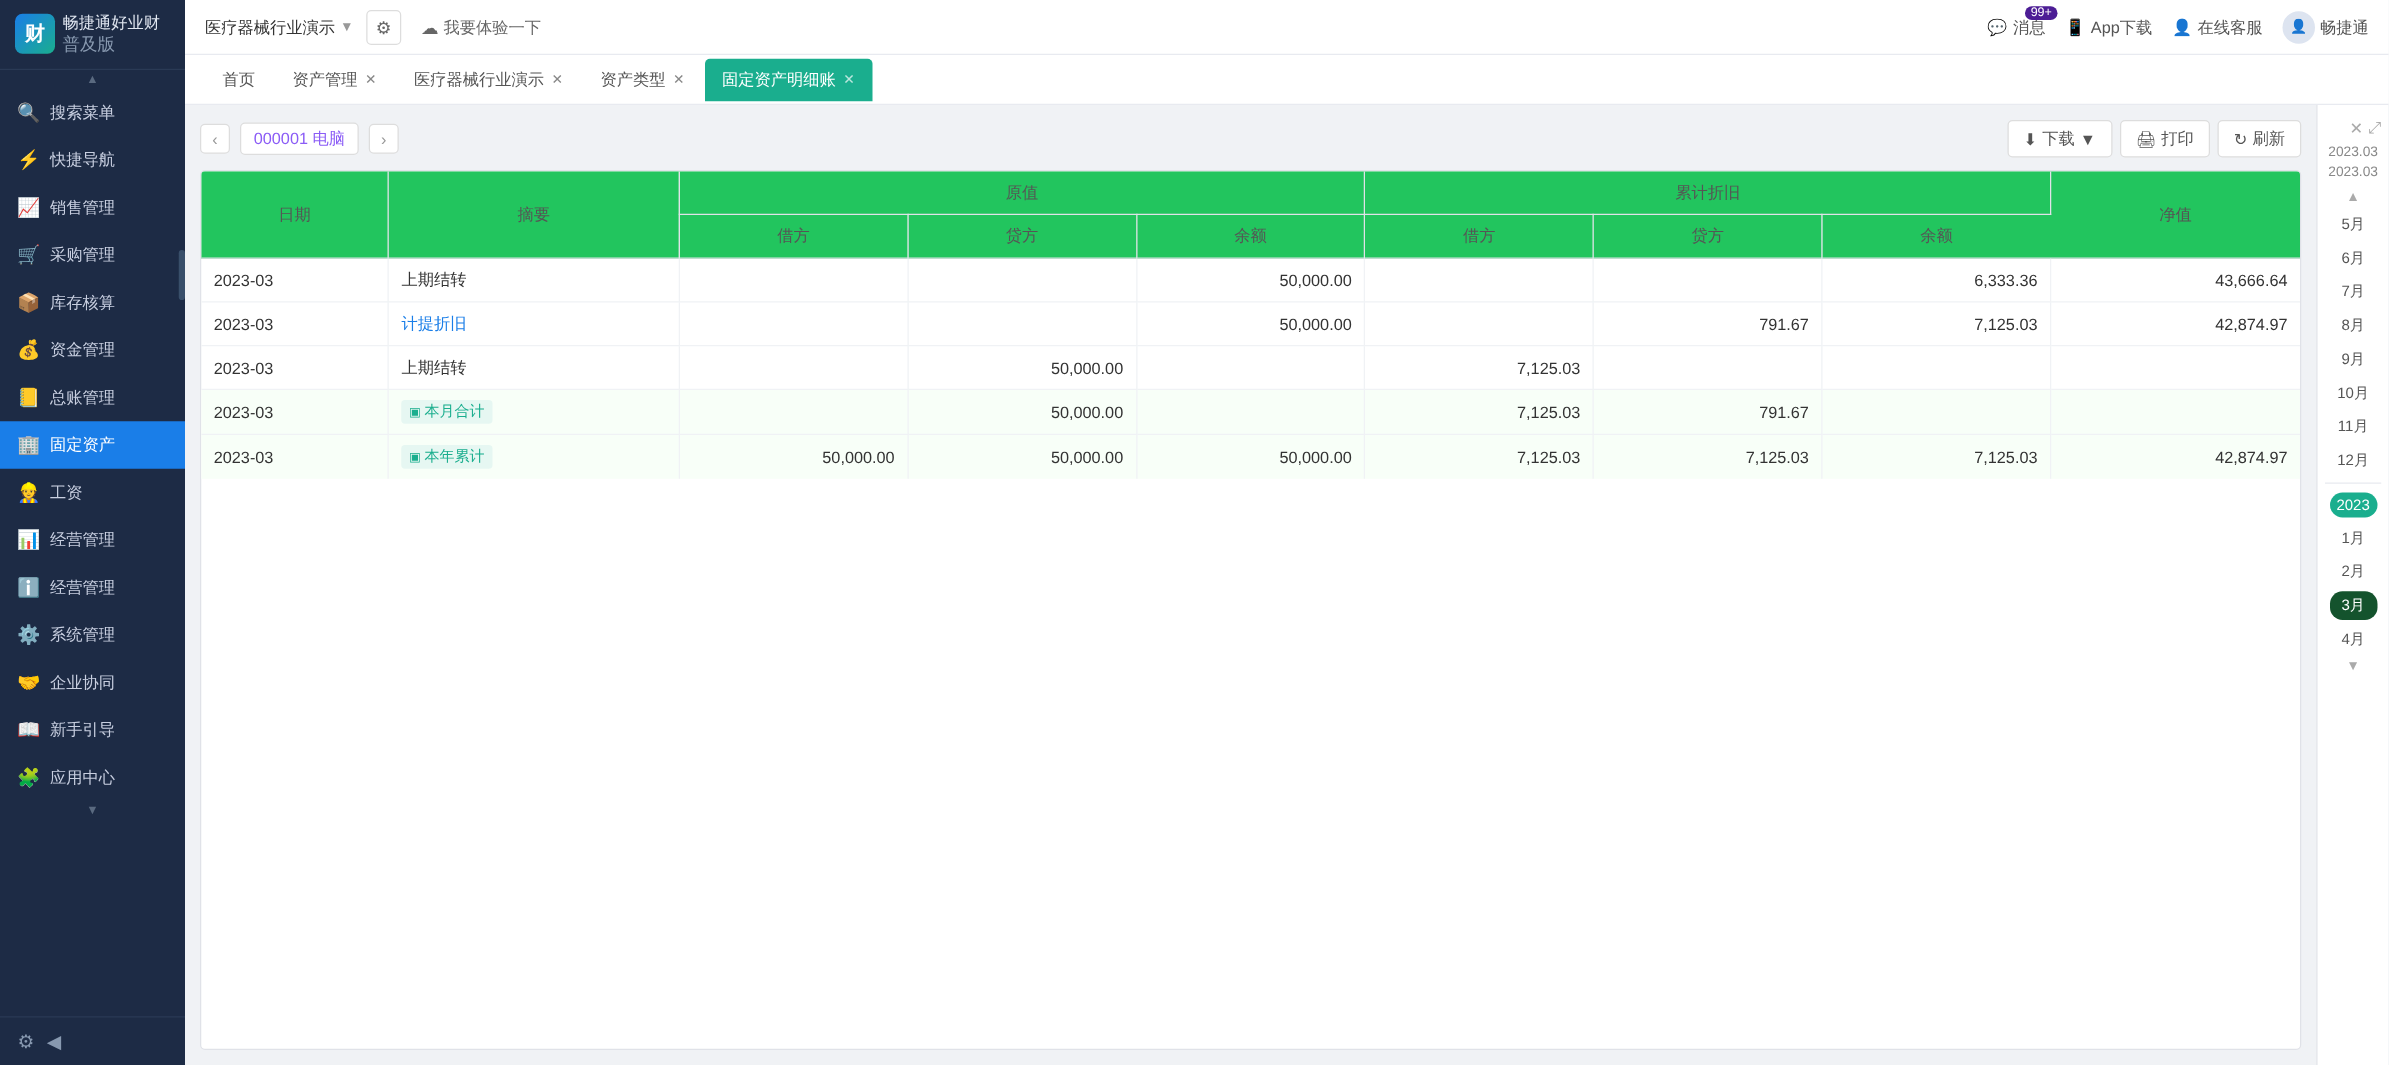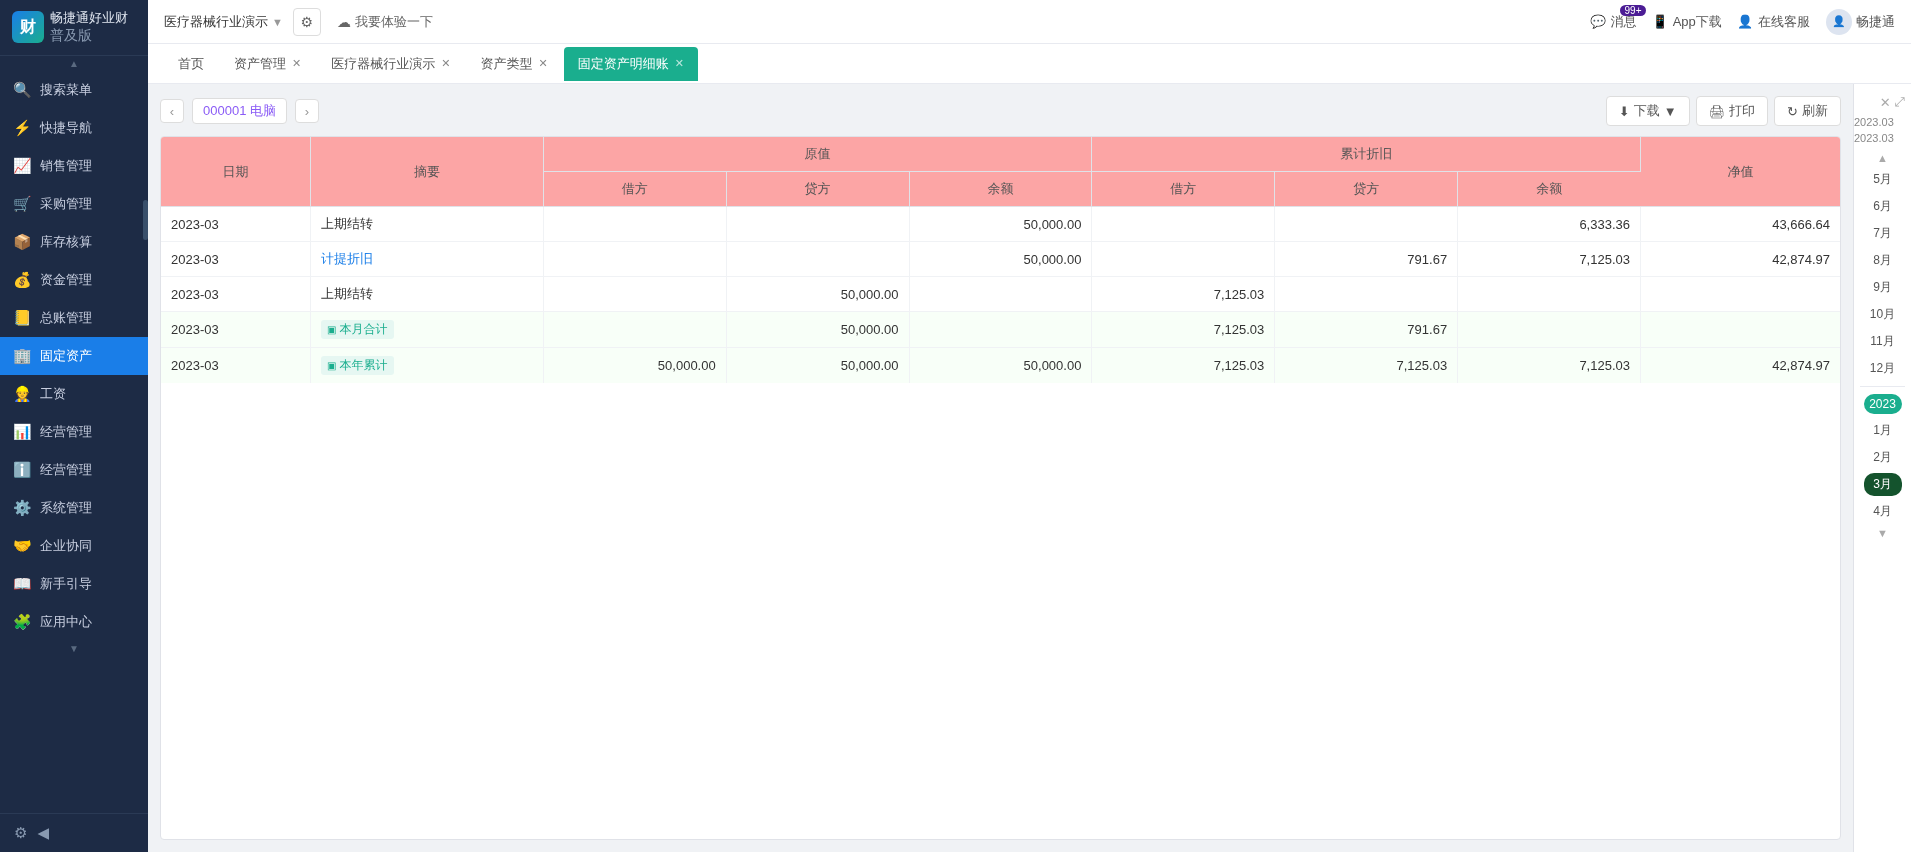--- a/index.html
+++ b/index.html
@@ -47,34 +47,34 @@
 
     
     .asset-nav { display: flex; align-items: center; gap: 8px; margin-bottom: 10px; }
     .asset-nav .nav-arrow { width: 24px; height: 24px; border: 1px solid #ddd; border-radius: 4px; display: flex; align-items: center; justify-content: center; cursor: pointer; color: #999; font-size: 13px; background: #fff; }
     .asset-nav .asset-tag { border: 1px solid #ddd; border-radius: 4px; padding: 3px 10px; background: #fff; font-size: 13px; color: #8b5cf6; }
     .toolbar-btn { display: flex; align-items: center; gap: 4px; padding: 5px 12px; border: 1px solid #ddd; border-radius: 4px; background: #fff; cursor: pointer; font-size: 13px; color: #555; }
 
     
     .table-wrapper { flex: 1; overflow: auto; background: #fff; border-radius: 4px; border: 1px solid #e0e2e8; }
     table { width: 100%; border-collapse: collapse; font-size: 13px; }
-    thead tr th { background: #fca5a5; padding: 8px 10px; text-align: center; color: #555; font-weight: normal; border-bottom: 1px solid #e0e2e8; border-right: 1px solid #e0e2e8; white-space: nowrap; }
+    thead tr th { background: #22c55e; padding: 8px 10px; text-align: center; color: #555; font-weight: normal; border-bottom: 1px solid #e0e2e8; border-right: 1px solid #e0e2e8; white-space: nowrap; }
     thead tr th:last-child { border-right: none; }
     tbody tr td { padding: 8px 10px; text-align: center; border-bottom: 1px solid #f0f2f5; border-right: 1px solid #f0f2f5; white-space: nowrap; color: #333; }
     tbody tr td:last-child { border-right: none; }
     tbody tr:last-child td { border-bottom: none; }
     .td-left { text-align: left; }
     .td-right { text-align: right; }
     .td-blue { color: #1a7ee8; }
     .tag-green { background: #e6f7f2; color: #1aae8e; border-radius: 3px; padding: 1px 6px; font-size: 12px; display: inline-flex; align-items: center; gap: 3px; }
     .tag-green::before { content: '▣'; font-size: 10px; }
 
     
     .right-panel { width: 58px; background: #fff; border-left: 1px solid #e0e2e8; display: flex; flex-direction: column; align-items: center; padding: 6px 0; overflow-y: auto; flex-shrink: 0; position: relative; }
-    .timeline-year-header { font-size: 12px; color: #888; padding: 4px 0; text-align: left; width: 100%; }
+    .timeline-year-header { font-size: 12px; color: #888; padding: 4px 0; text-align: center; width: 100%; }
     .timeline-item { font-size: 12px; padding: 5px 0; text-align: center; width: 100%; cursor: pointer; color: #555; }
     .timeline-item.active-month { background: #1aae8e; color: #fff; border-radius: 10px; width: 36px; margin: 0 auto; }
     .timeline-item.year-badge { background: #1aae8e; color: #fff; border-radius: 10px; width: 36px; margin: 2px auto; font-size: 12px; }
     .timeline-divider { height: 1px; background: #e8eaf0; width: 80%; margin: 4px auto; }
     .close-btn-top { display: flex; align-items: center; justify-content: flex-end; padding: 6px 8px 0; gap: 6px; }
     .close-btn-top span { cursor: pointer; color: #999; font-size: 15px; }
 
     
     .scroll-indicator { width: 5px; background: #394f6a; border-radius: 3px; height: 40px; position: absolute; right: 0; top: 200px; }
   </style>

